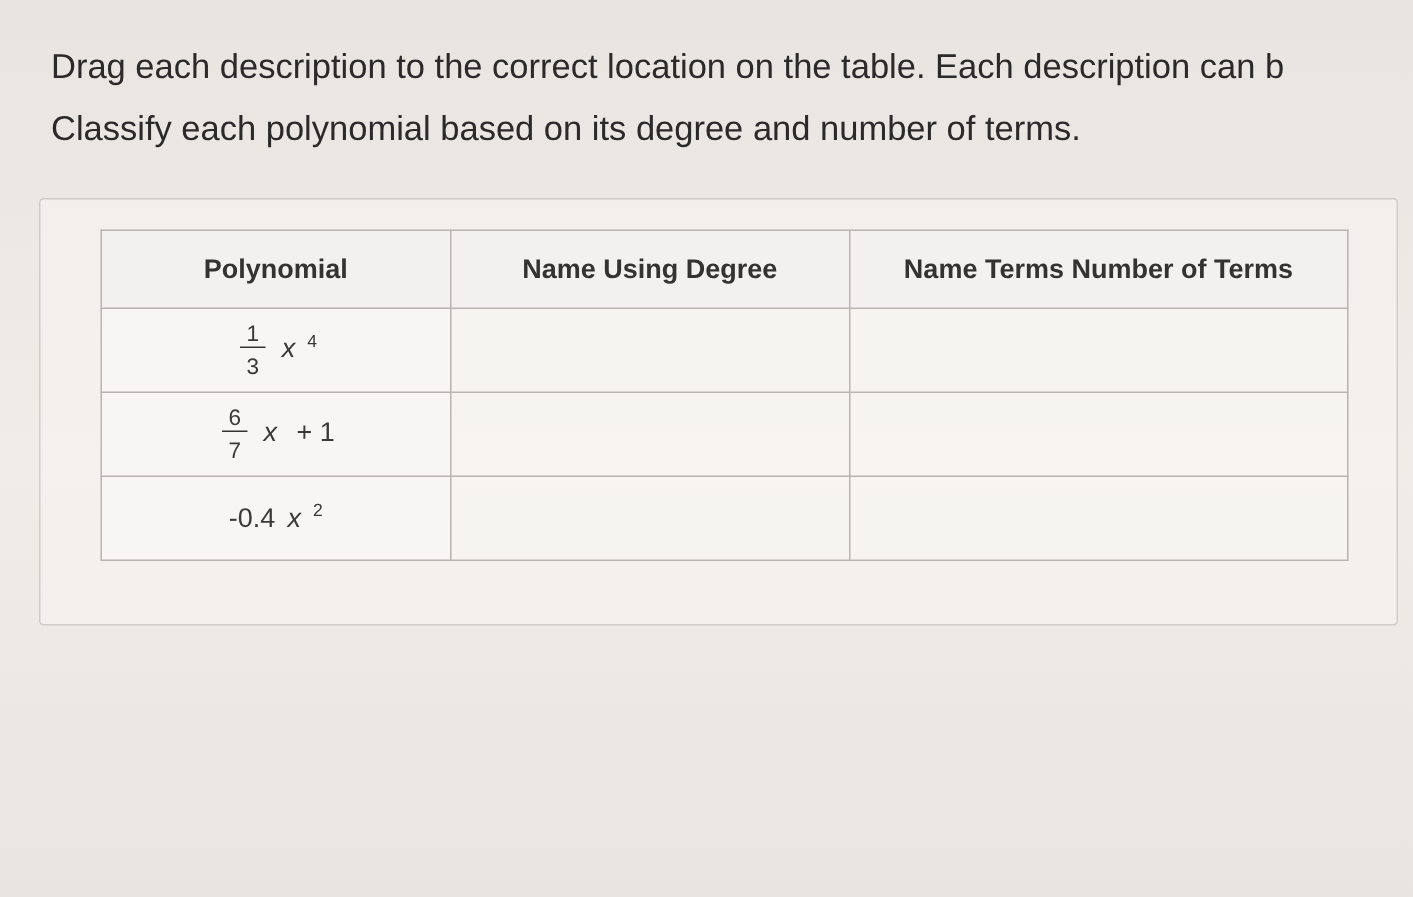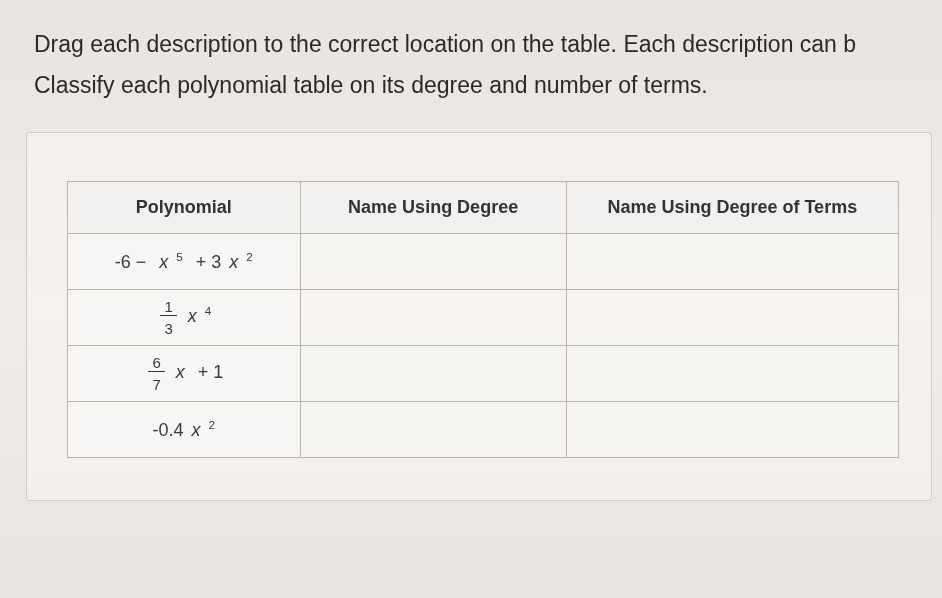--- a/index.html
+++ b/index.html
@@ -21,21 +21,21 @@
     .instruction-line {
       font-size: 23px;
       line-height: 1.6;
       color: #2a2a2a;
     }
     .worksheet-area {
       margin: 18px 18px 0 18px;
       background: rgba(248, 246, 244, 0.5);
       border: 1px solid #d0ccc8;
       border-radius: 3px;
-      padding: 44px 36px 38px 36px;
+      padding: 16px 36px 38px 36px;
     }
     table {
       width: 100%;
       border-collapse: collapse;
       background: rgba(255,255,255,0.3);
     }
     th, td {
       border: 1px solid #b8b4b0;
       text-align: center;
       vertical-align: middle;
@@ -83,40 +83,33 @@
       font-size: 0.65em;
       vertical-align: super;
       font-style: normal;
     }
   </style>
 </head>
 <body>
 
 <div class="instructions">
   <div class="instruction-line">Drag each description to the correct location on the table. Each description can b</div>
-  <div class="instruction-line">Classify each polynomial table on its degree and number of terms.</div>
+  <div class="instruction-line">Classify each polynomial based on its degree and number of terms.</div>
 </div>
 
 <div class="worksheet-area">
   <table>
     <thead>
       <tr>
         <th class="col-poly">Polynomial</th>
         <th class="col-degree">Name Using Degree</th>
-        <th class="col-terms">Name Using Degree of Terms</th>
+        <th class="col-terms">Name Terms Number of Terms</th>
       </tr>
     </thead>
     <tbody>
-      <tr>
-        <td class="poly-cell">
-          <span class="normal">-6 − </span><span>x</span><sup>5</sup><span class="normal"> + 3</span><span>x</span><sup>2</sup>
-        </td>
-        <td class="drop-cell"></td>
-        <td class="drop-cell"></td>
-      </tr>
       <tr>
         <td class="poly-cell">
           <span class="frac"><span class="num">1</span><span class="den">3</span></span><span>x</span><sup>4</sup>
         </td>
         <td class="drop-cell"></td>
         <td class="drop-cell"></td>
       </tr>
       <tr>
         <td class="poly-cell">
           <span class="frac"><span class="num">6</span><span class="den">7</span></span><span>x</span><span class="normal"> + 1</span>

